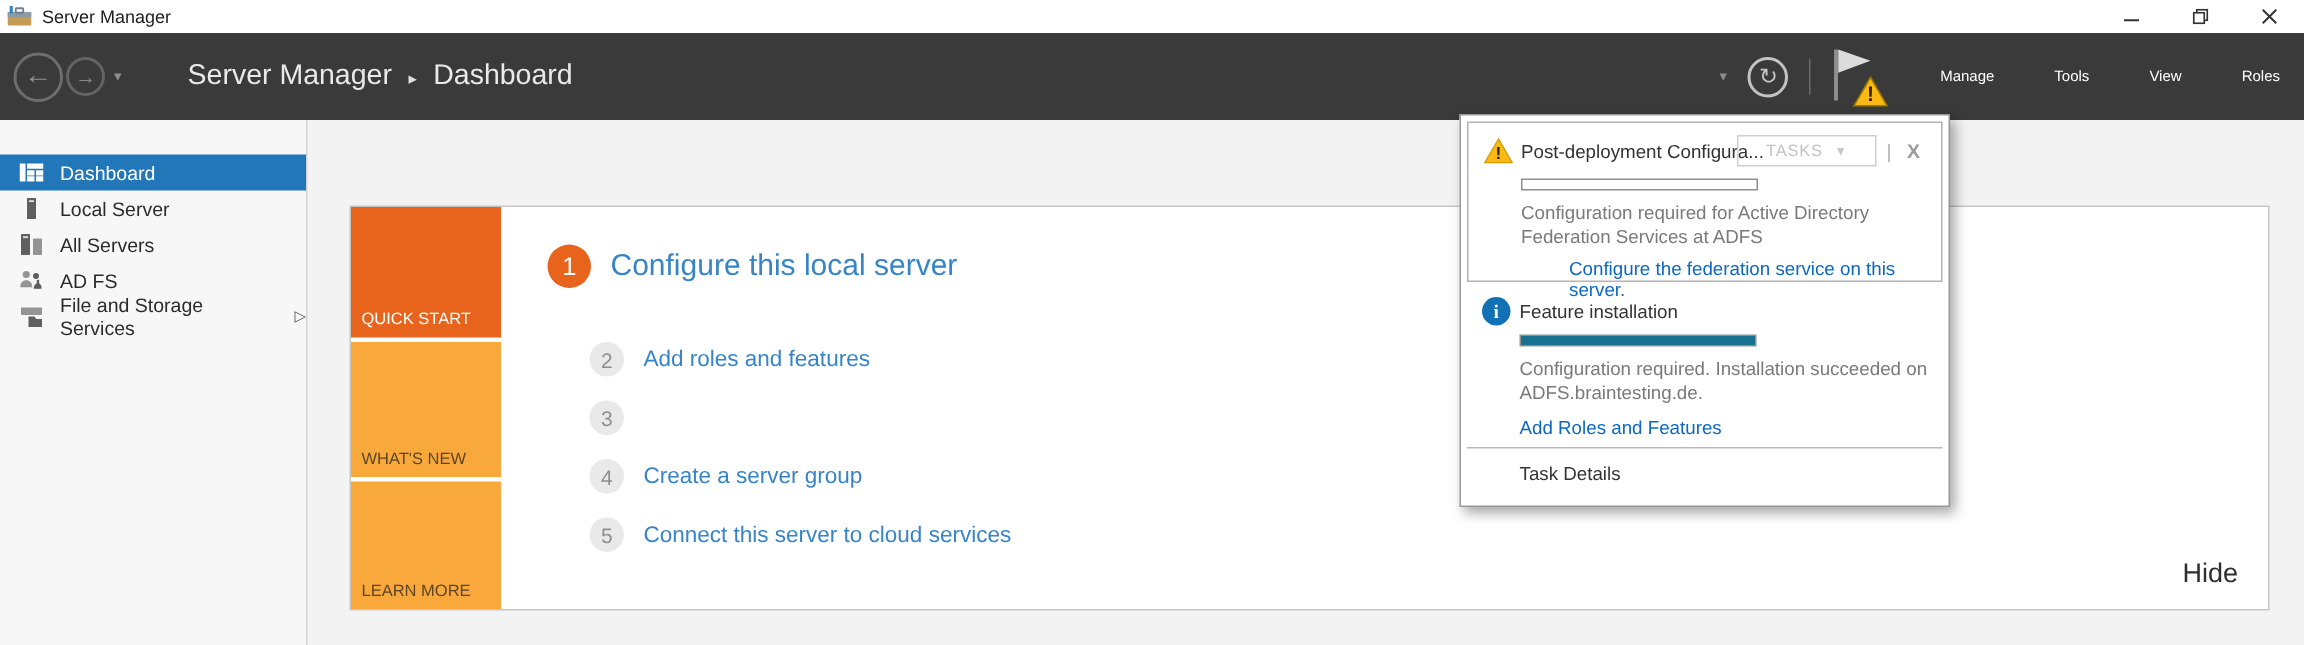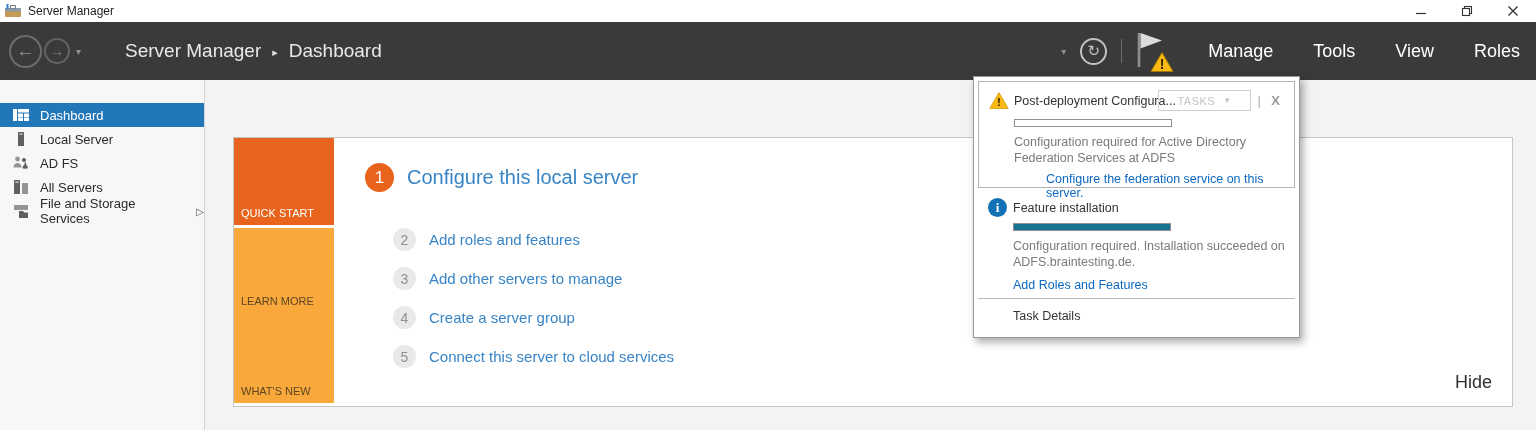--- a/index.html
+++ b/index.html
@@ -26,21 +26,21 @@
   .nav-fwd{width:26px;height:26px;border:2px solid #636363;color:#858585;font-size:14px;margin-left:2px;}
   .nav-caret{color:#8d8d8d;font-size:10px;margin-left:6px;}
   .breadcrumb{display:flex;align-items:center;margin-left:44px;font-size:19px;color:#e9e9e9;}
   .breadcrumb .sep{font-size:11px;margin:2px 11px 0 11px;color:#e0e0e0;}
   .nav-right{margin-left:auto;display:flex;align-items:center;padding-right:16px;}
   .refresh-wrap{width:27px;height:27px;border:2px solid #c3c3c3;border-radius:50%;color:#c3c3c3;
     display:flex;align-items:center;justify-content:center;font-size:15px;margin-left:14px;}
   .nav-sep{width:1px;height:24px;background:#6a6a6a;margin-left:14px;}
   .flag-wrap{position:relative;width:34px;height:40px;margin-left:12px;}
   .flag-warning{position:absolute;right:-6px;bottom:-6px;}
-  .menu-item{color:#ffffff;font-size:18px;margin-left:40px;}
+  .menu-item{color:#ffffff;font-size:10px;margin-left:40px;}
 
   
   .main{display:flex;height:350px;}
   .sidebar{width:205px;background:#f7f7f7;border-right:1px solid #d2d2d2;padding-top:23px;flex:none;}
   .side-item{height:24px;display:flex;align-items:center;padding-left:13px;font-size:13px;color:#2b2b2b;}
   .side-item.selected{background:var(--c-sidebar_selected_bg);color:#ffffff;}
   .side-icon{width:17px;height:16px;margin-right:10px;color:#5f5f5f;flex:none;}
   .side-item.selected .side-icon{color:#ffffff;}
   .side-chevron{margin-left:8px;font-size:10px;color:#555;}
 
@@ -190,78 +190,77 @@
         <svg width="16" height="16" viewBox="0 0 16 16" fill="currentColor">
           <rect x="5" y="1" width="6" height="14" rx="0.5"></rect>
           <rect x="6.3" y="2.5" width="3.4" height="1.2" fill="#f7f7f7" opacity="0.85"></rect>
         </svg>
       </span>
       <span>Local Server</span>
     </div>
     <div class="side-item">
       <span class="side-icon">
         <svg width="16" height="16" viewBox="0 0 16 16" fill="currentColor">
+          <rect x="1" y="1" width="6" height="14" rx="0.5"></rect>
+          <rect x="2.3" y="2.5" width="3.4" height="1.2" fill="#f7f7f7" opacity="0.85"></rect>
+          <rect x="9" y="4" width="6" height="11" rx="0.5" opacity="0.65"></rect>
+        </svg>
+      </span>
+      <span>All Servers</span>
+    </div>
+    <div class="side-item">
+      <span class="side-icon">
+        <svg width="16" height="16" viewBox="0 0 16 16" fill="currentColor">
           <circle cx="4.5" cy="4" r="2.4" opacity="0.65"></circle>
           <path d="M0.5 12.5 c0-3 1.8-4.6 4-4.6 s4 1.6 4 4.6 z" opacity="0.65"></path>
           <circle cx="11" cy="5" r="2"></circle>
           <path d="M9.5 13.5 c0-2.6 1.4-3.9 3.2-3.9 l0 0 c1 0.4 2 1.6 2 3.9 z"></path>
           <rect x="11.5" y="7.5" width="1.6" height="6" rx="0.5"></rect>
           <rect x="11.5" y="11.5" width="3" height="1.3"></rect>
         </svg>
       </span>
       <span>AD FS</span>
     </div>
     <div class="side-item">
       <span class="side-icon">
         <svg width="16" height="16" viewBox="0 0 16 16" fill="currentColor">
-          <rect x="1" y="1" width="6" height="14" rx="0.5"></rect>
-          <rect x="2.3" y="2.5" width="3.4" height="1.2" fill="#f7f7f7" opacity="0.85"></rect>
-          <rect x="9" y="4" width="6" height="11" rx="0.5" opacity="0.65"></rect>
-        </svg>
-      </span>
-      <span>All Servers</span>
-    </div>
-    <div class="side-item">
-      <span class="side-icon">
-        <svg width="16" height="16" viewBox="0 0 16 16" fill="currentColor">
           <rect x="1" y="2" width="14" height="5" rx="0.5" opacity="0.65"></rect>
           <path d="M6 8 h4 l1.2 1.6 H15 V15 H6 z"></path>
         </svg>
       </span>
       <span>File and Storage Services</span>
       <span class="side-chevron">▷</span>
     </div>
   </div>
 
   <div class="content">
 
     <div class="tile">
       <div class="tabcol">
         <div class="tab tab-quick">
           <span class="tab-label">QUICK START</span>
         </div>
+        <div class="tab tab-new">
+          <span class="tab-label">WHAT'S NEW</span>
+        </div>
         <div class="tab tab-learn">
           <span class="tab-label">LEARN MORE</span>
         </div>
-        <div class="tab tab-new">
-          <span class="tab-label">WHAT'S NEW</span>
-        </div>
       </div>
 
       <div class="step-row row-1">
         <span class="step-circle step1-circle">1</span>
         <span class="step1-label">Configure this local server</span>
       </div>
       <div class="step-row row-2">
         <span class="step-circle stepn-circle">2</span>
         <span class="stepn-label">Add roles and features</span>
       </div>
       <div class="step-row row-3">
         <span class="step-circle stepn-circle">3</span>
-        <span class="stepn-label">Add other servers to manage</span>
       </div>
       <div class="step-row row-4">
         <span class="step-circle stepn-circle">4</span>
         <span class="stepn-label">Create a server group</span>
       </div>
       <div class="step-row row-5">
         <span class="step-circle stepn-circle">5</span>
         <span class="stepn-label">Connect this server to cloud services</span>
       </div>
 

